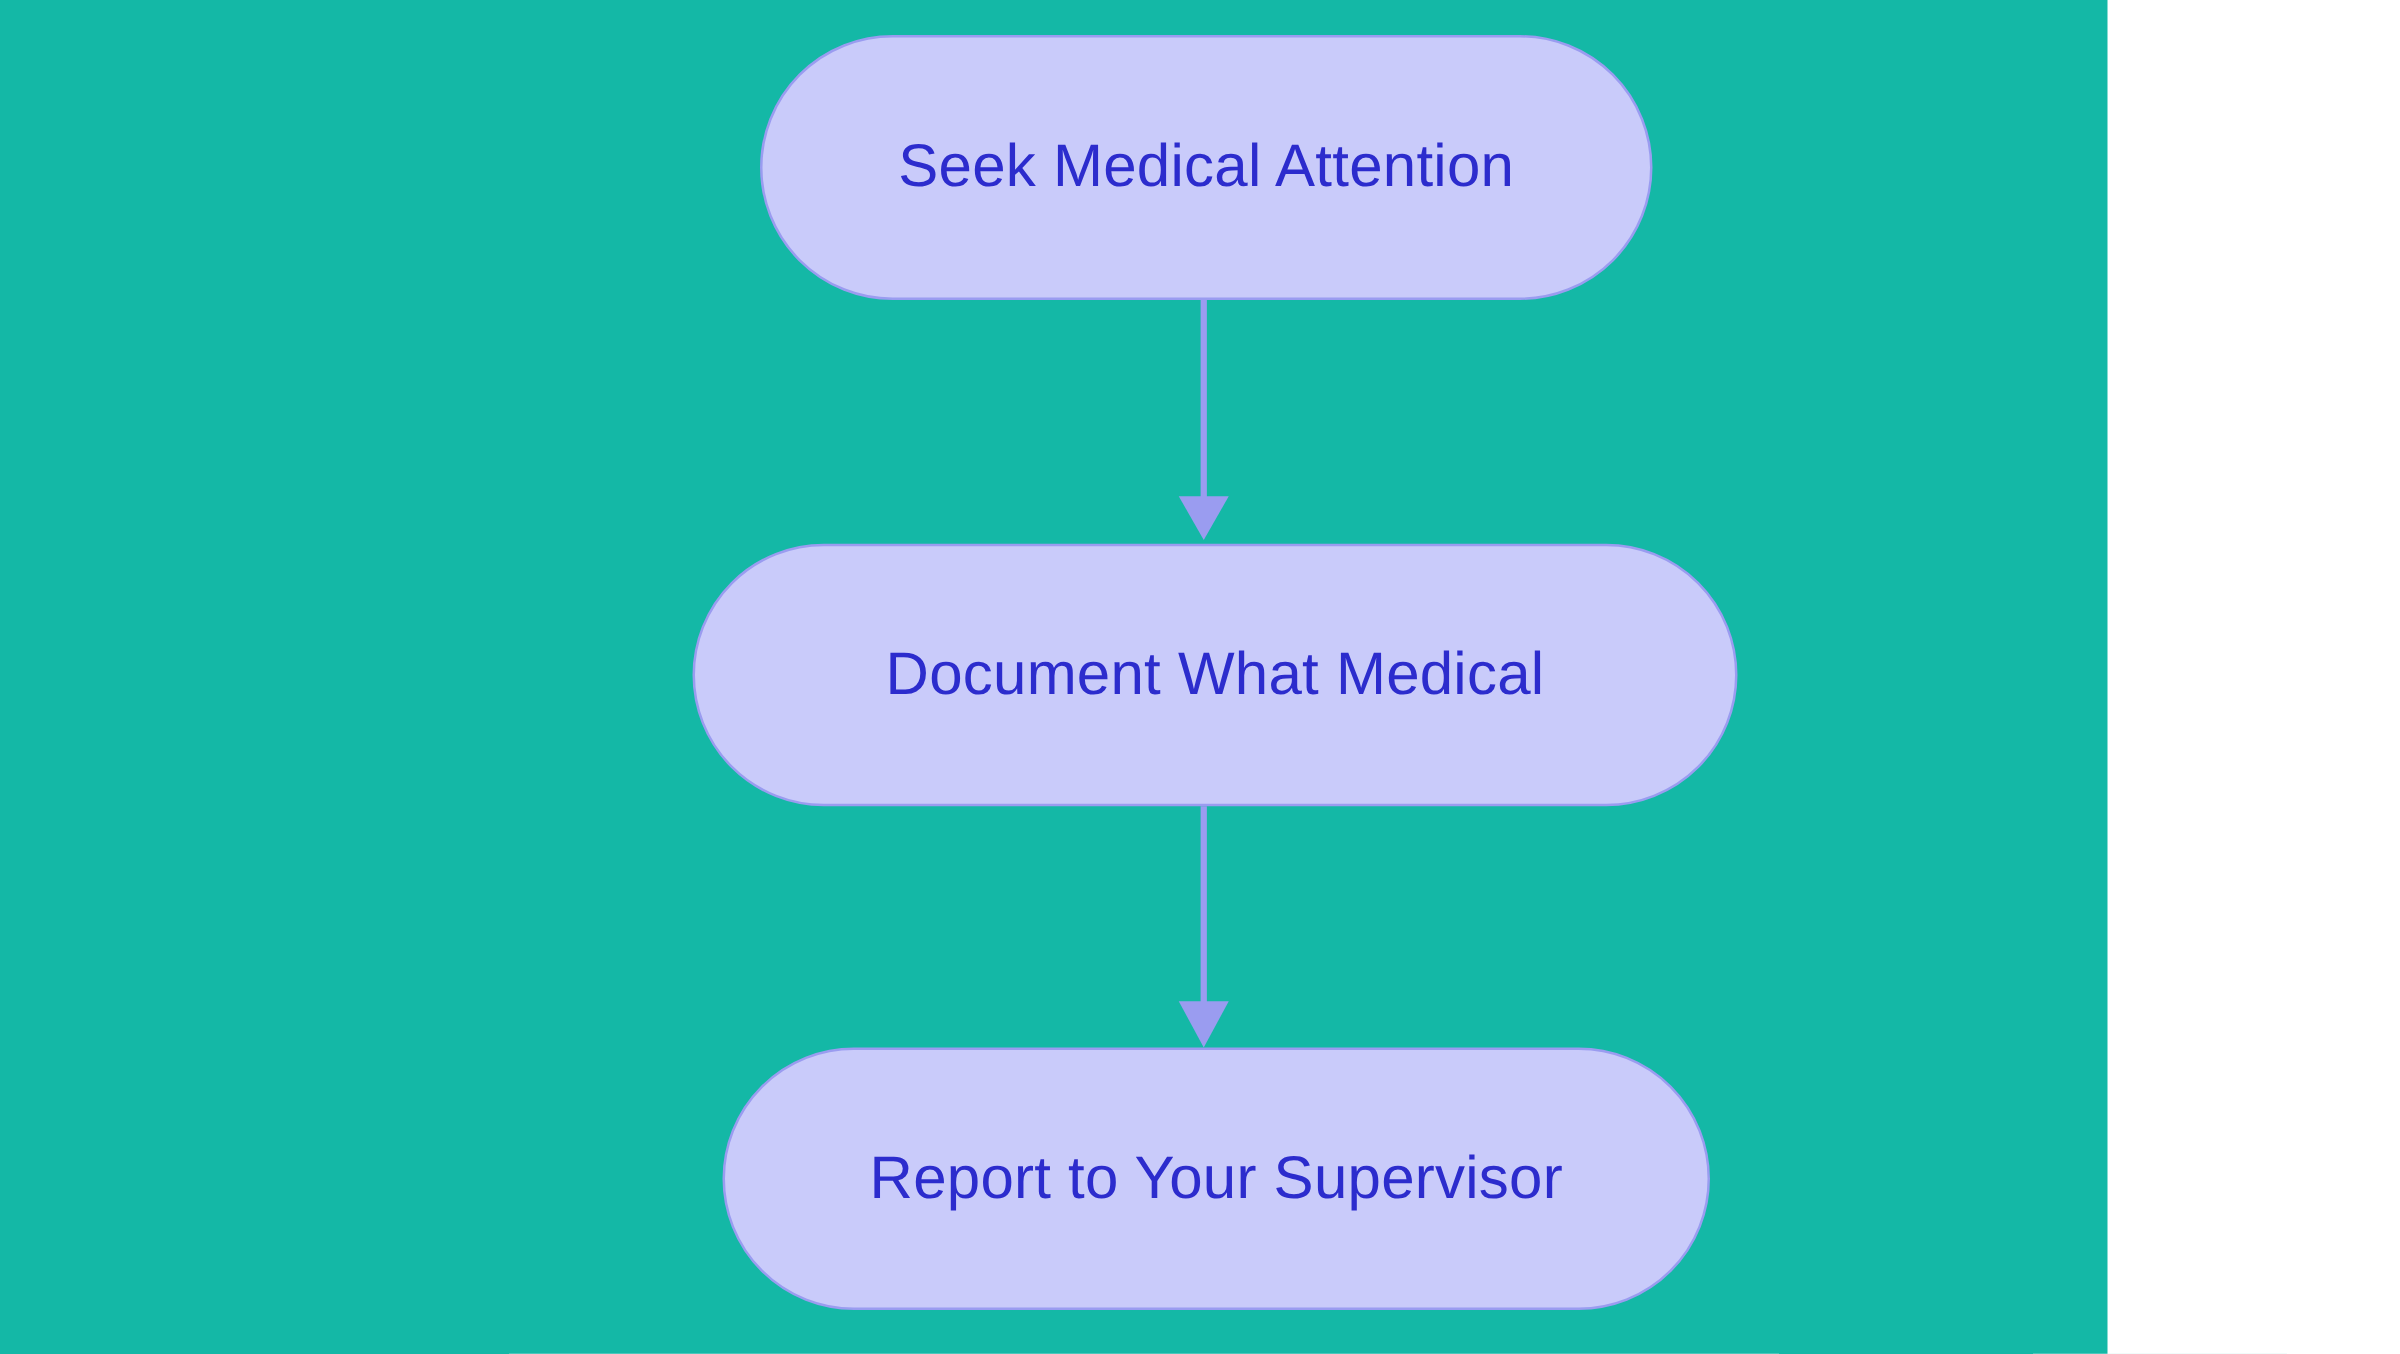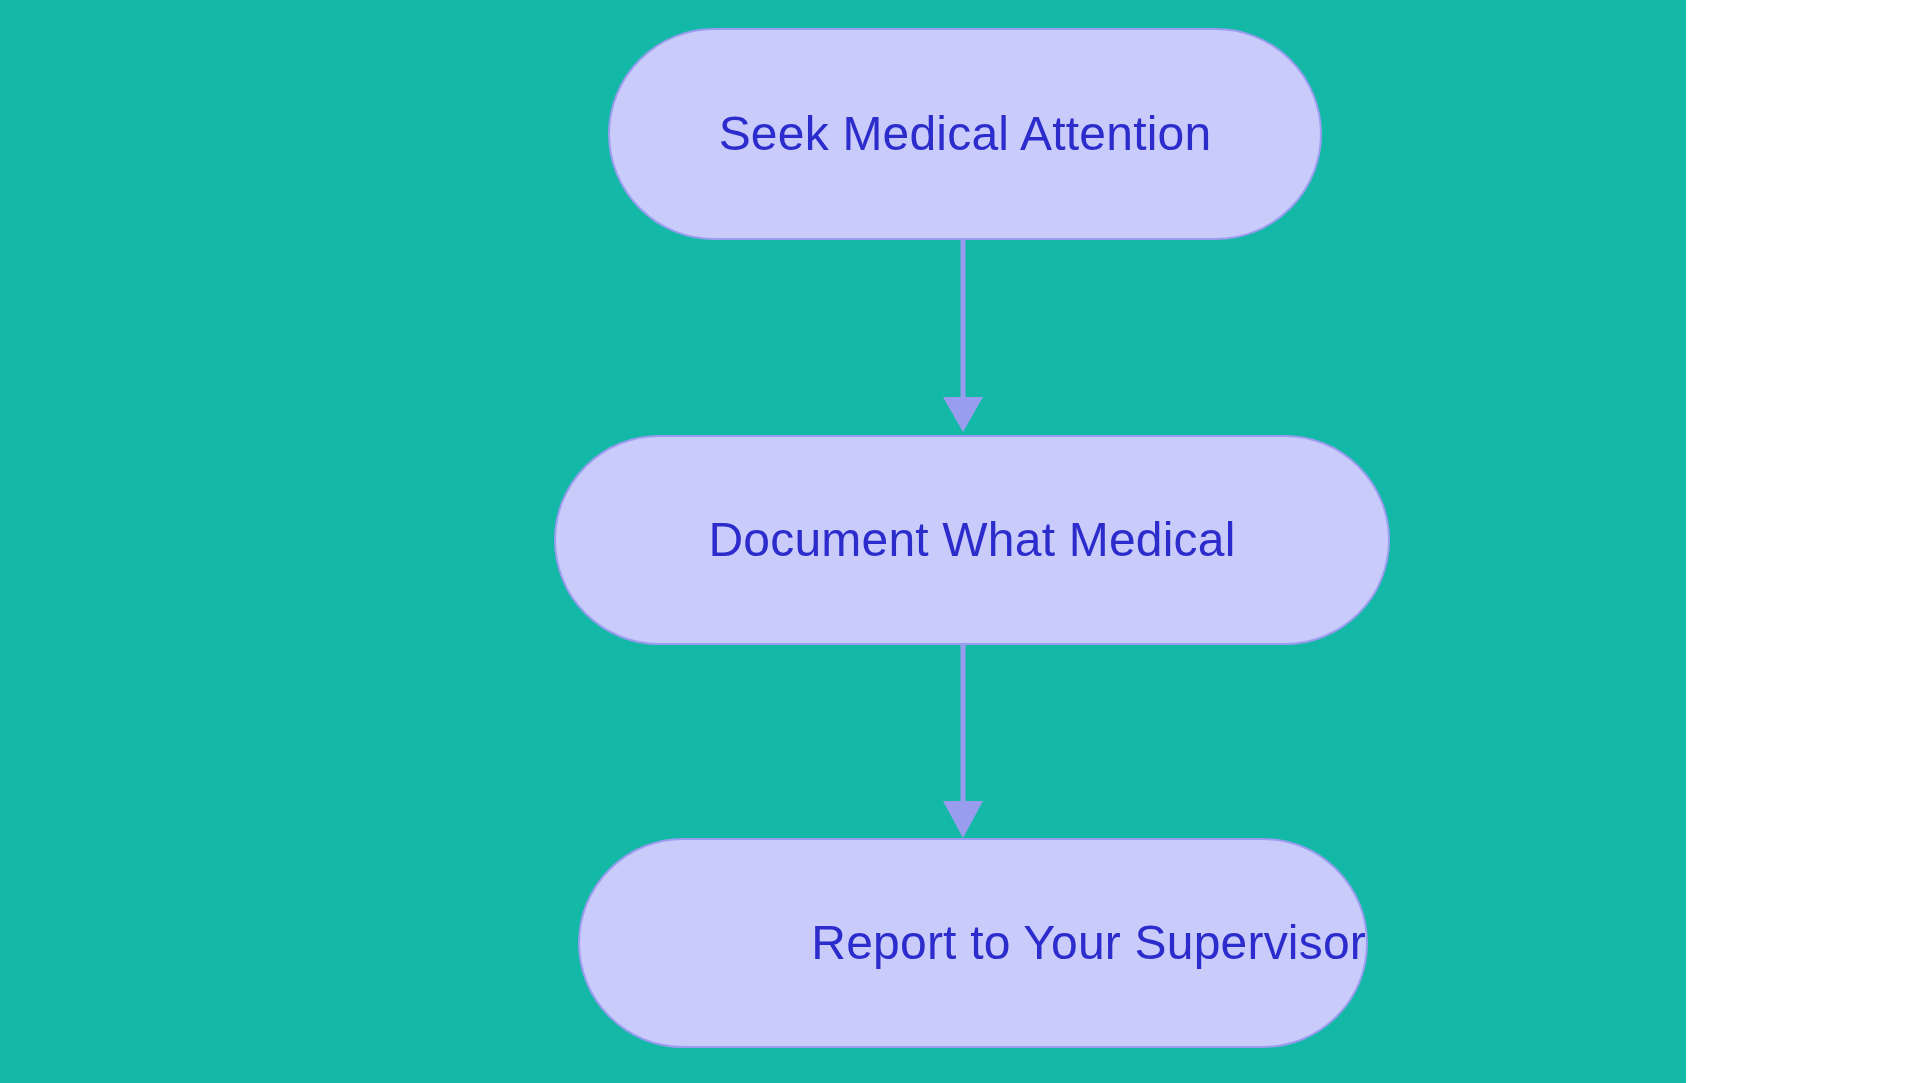--- a/index.html
+++ b/index.html
@@ -67,21 +67,20 @@
     width: 836px;
     height: 210px;
   }
 
   
   #node-2 {
     left: 578px;
     top: 838px;
     width: 790px;
     height: 210px;
-    justify-content: flex-end;
   }
 </style>
 </head>
 <body>
 
 <div id="flowchart-root">
 
   <svg class="edge-layer" viewBox="0 0 1920 1083" width="1920" height="1083" xmlns="http://www.w3.org/2000/svg">
 
     <g>

